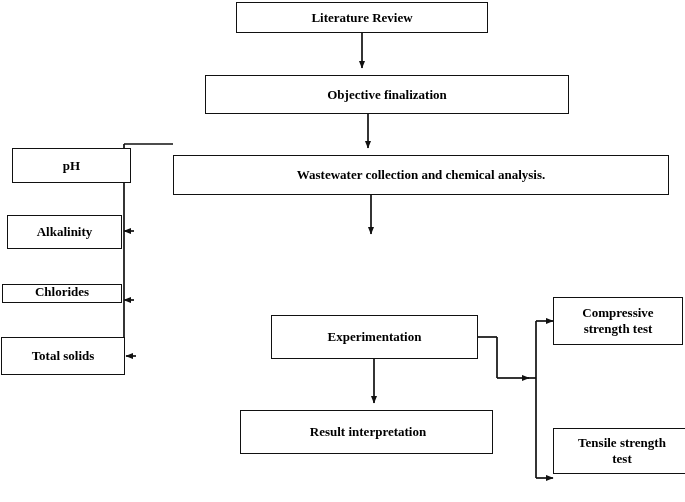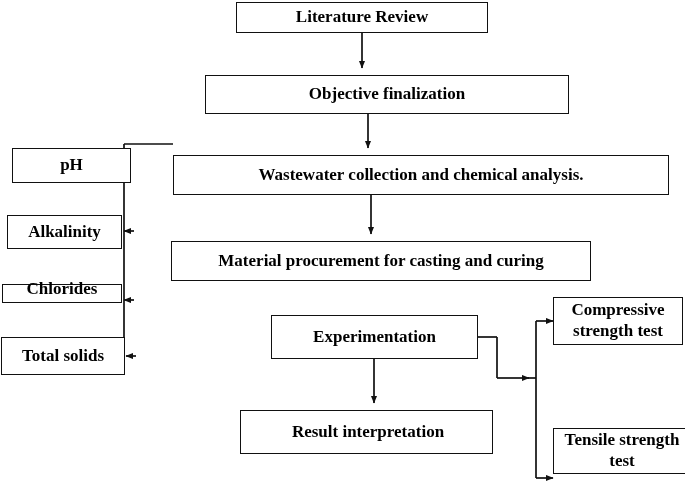--- a/index.html
+++ b/index.html
@@ -18,21 +18,21 @@
   .node {
     position: absolute;
     box-sizing: border-box;
     border: 1.6px solid #111111;
     background: #ffffff;
     display: flex;
     align-items: center;
     justify-content: center;
     text-align: center;
     font-weight: bold;
-    font-size: 17px;
+    font-size: 13px;
     color: #000000;
     line-height: 1.22;
     padding: 2px 4px;
   }
   .node span {
     display: block;
   }
   svg.edges {
     position: absolute;
     left: 0;
@@ -80,23 +80,20 @@
 
   <div class="node" style="left:236px;top:2px;width:252px;height:31px;">
     <span>Literature Review</span>
   </div>
   <div class="node" style="left:205px;top:75px;width:364px;height:39px;">
     <span>Objective finalization</span>
   </div>
   <div class="node" style="left:173px;top:155px;width:496px;height:40px;">
     <span>Wastewater collection and chemical analysis.</span>
   </div>
-  <div class="node" style="left:171px;top:241px;width:420px;height:40px;">
-    <span>Material procurement for casting and curing</span>
-  </div>
   <div class="node" style="left:271px;top:315px;width:207px;height:44px;">
     <span>Experimentation</span>
   </div>
   <div class="node" style="left:240px;top:410px;width:253px;height:44px;padding-left:7px;">
     <span>Result interpretation</span>
   </div>
 
   <div class="node" style="left:12px;top:148px;width:119px;height:35px;">
     <span>pH</span>
   </div>

